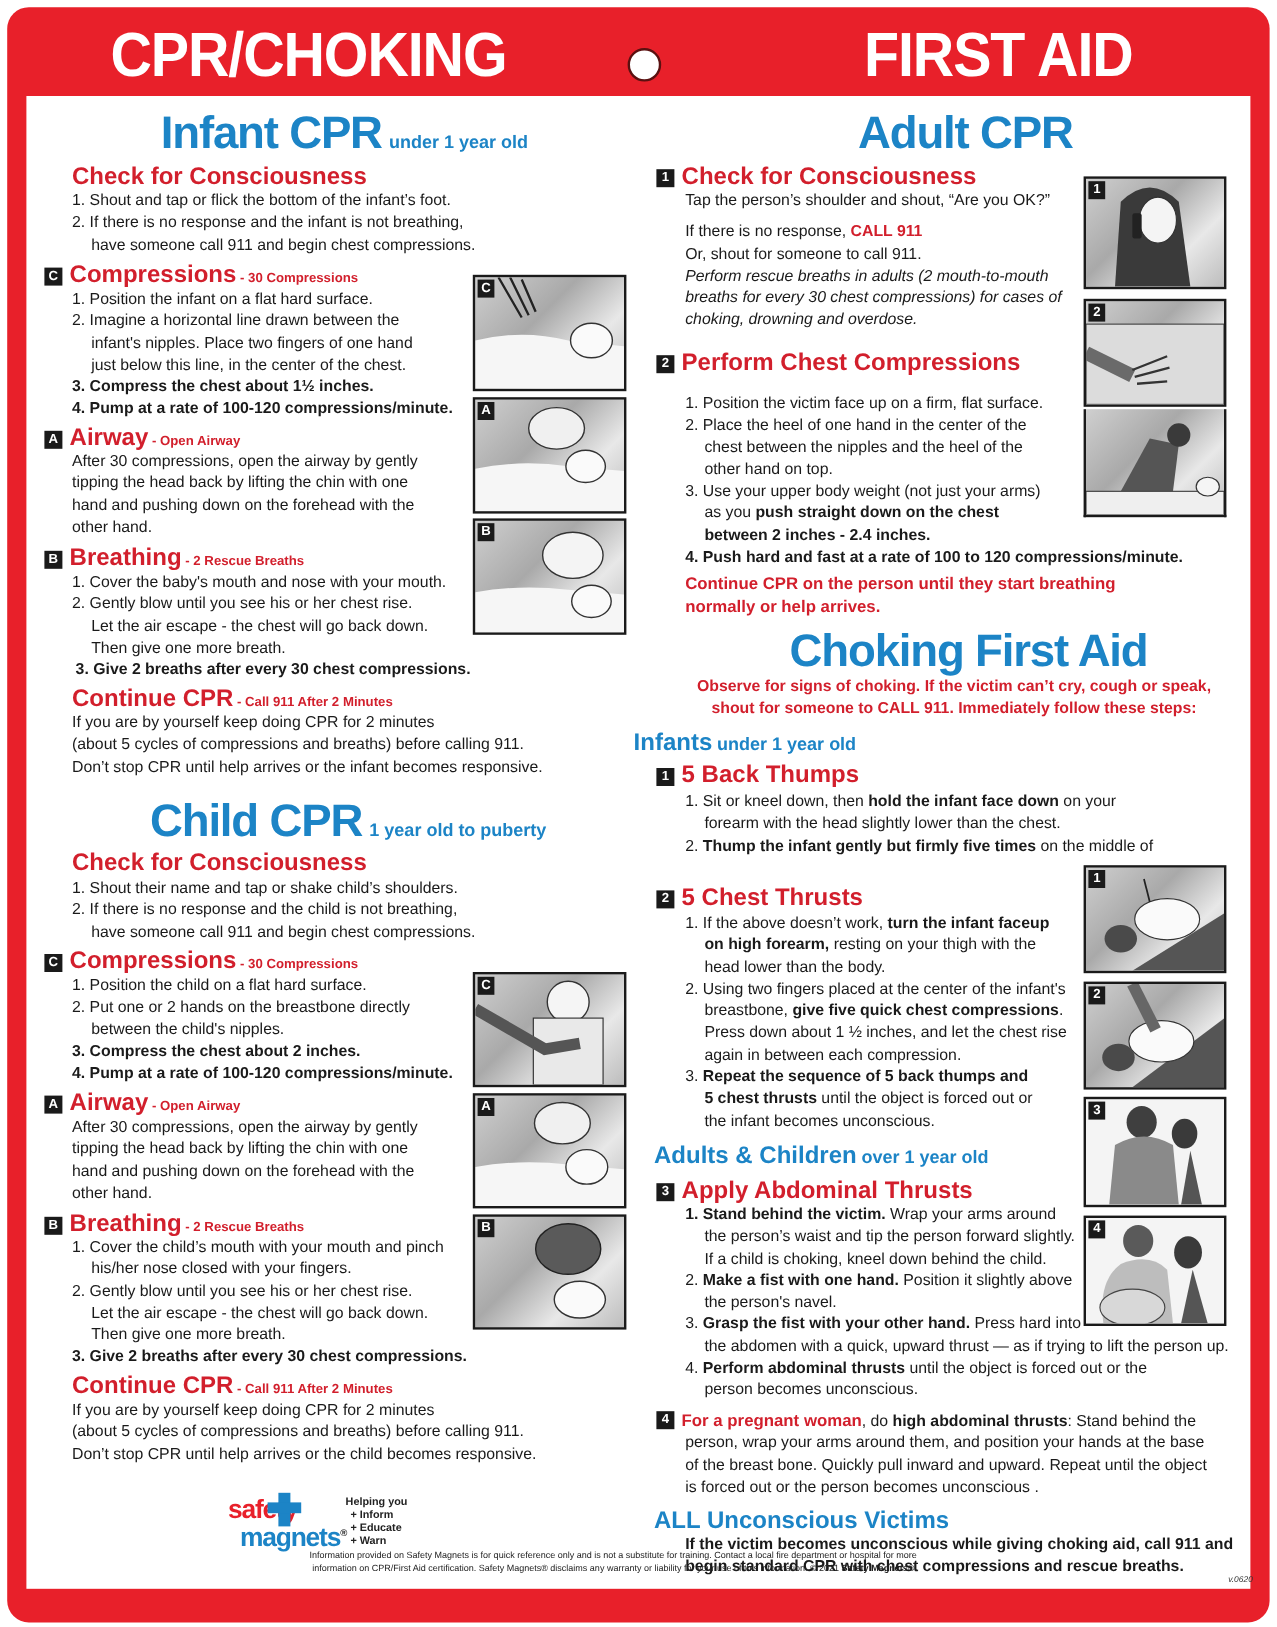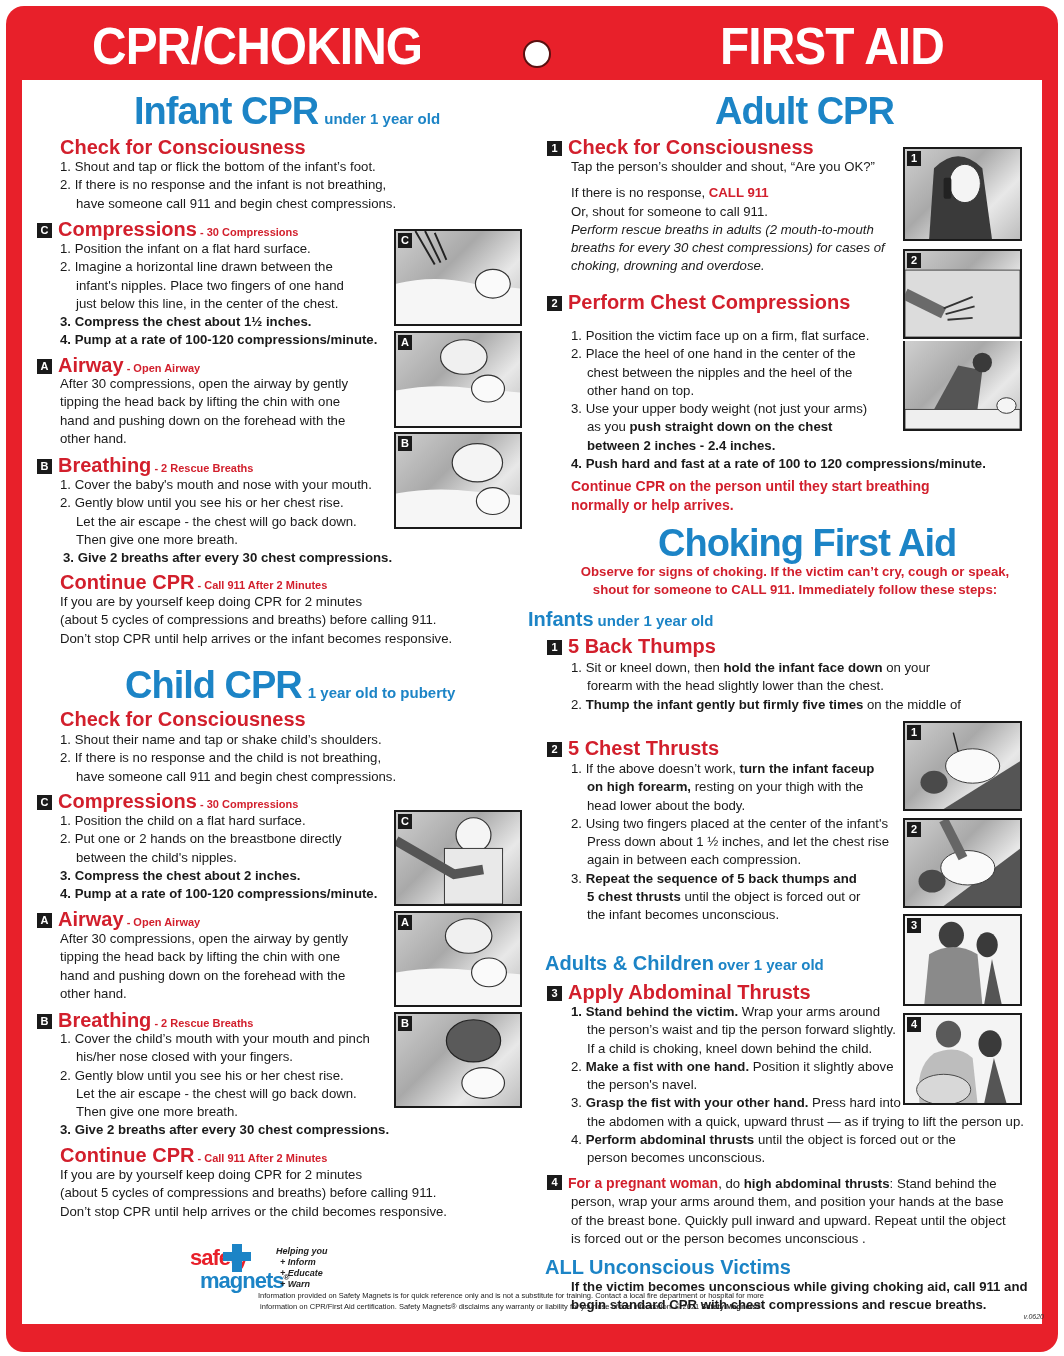--- a/index.html
+++ b/index.html
@@ -24,21 +24,21 @@
   b { font-weight:bold; }
   .red { color:#d21f2c; font-weight:bold; }
   .it { font-style:italic; }
   .illus { position:absolute; border:2px solid #1a1a1a; box-sizing:border-box; background:linear-gradient(135deg,#cfcfcf 0%,#a9a9a9 40%,#e8e8e8 70%,#bdbdbd 100%); overflow:hidden; }
   .illus .tag { position:absolute; left:2px; top:2px; width:14px; height:15px; background:#1a1a1a; color:#fff; font-size:11px; font-weight:bold; line-height:15px; text-align:center; }
   .illus svg { position:absolute; left:0; top:0; width:100%; height:100%; }
   .footnote { position:absolute; left:6px; top:1290px; width:1010px; font-size:7.5px; line-height:11px; color:#222; text-align:center; }
   .logo { position:absolute; left:190px; top:1248px; }
   .logo-safe { color:#e8202a; font-weight:bold; font-size:22px; line-height:20px; letter-spacing:-1px; }
   .logo-mag { color:#1c84c6; font-weight:bold; font-size:22px; line-height:20px; letter-spacing:-1px; }
-  .tagline { position:absolute; left:276px; top:1246px; font-size:9px; line-height:11px; font-style:italic; font-weight:bold; color:#222; }
+  .tagline { position:absolute; left:288px; top:1246px; font-size:9px; line-height:11px; font-weight:bold; color:#222; }
   .version { position:absolute; right:20px; top:1313px; font-size:7px; font-style:italic; color:#333; }
 </style>
 </head>
 <body>
 
 <div class="card"></div>
 <div class="header-title title-left">CPR/CHOKING</div>
 <div class="header-title title-right">FIRST AID</div>
 <div class="hole"></div>
 
@@ -272,22 +272,23 @@
   <div class="line ind">forearm with the head slightly lower than the chest.</div>
   <div class="line"><span>2. </span><b>Thump the infant gently but firmly five times</b><span> on the middle of</span></div>
 </div>
 
 <div class="abs h-red" style="left:547px;top:736px;">
   <span class="badge">2</span><span>5 Chest Thrusts</span>
 </div>
 <div class="abs txt" style="left:571px;top:760px;">
   <div class="line"><span>1. If the above doesn’t work, </span><b>turn the infant faceup</b></div>
   <div class="line ind"><b>on high forearm,</b><span> resting on your thigh with the</span></div>
-  <div class="line ind">head lower about the body.</div>
+  <div class="line ind">head lower than the body.</div>
   <div class="line">2. Using two fingers placed at the center of the infant's</div>
+  <div class="line ind"><span>breastbone, </span><b>give five quick chest compressions</b><span>.</span></div>
   <div class="line ind">Press down about 1 ½ inches, and let the chest rise</div>
   <div class="line ind">again in between each compression.</div>
   <div class="line"><span>3. </span><b>Repeat the sequence of 5 back thumps and</b></div>
   <div class="line ind"><b>5 chest thrusts</b><span> until the object is forced out or</span></div>
   <div class="line ind">the infant becomes unconscious.</div>
 </div>
 
 <div class="abs h-blue-sm" style="left:545px;top:951px;">
   <span>Adults &amp; Children</span><span class="sub">over 1 year old</span>
 </div>

